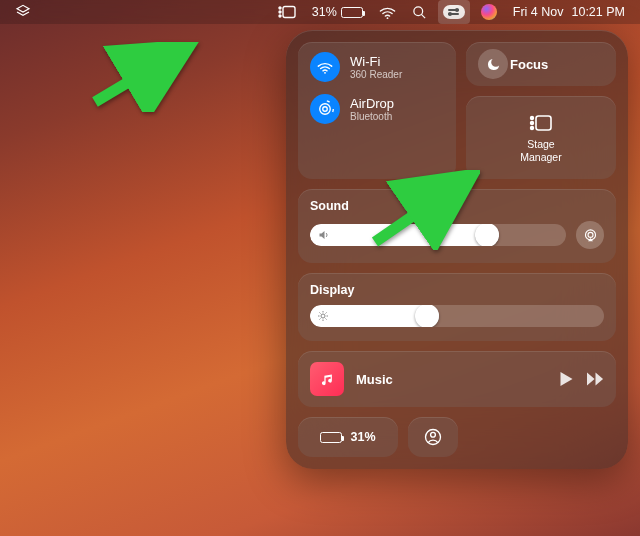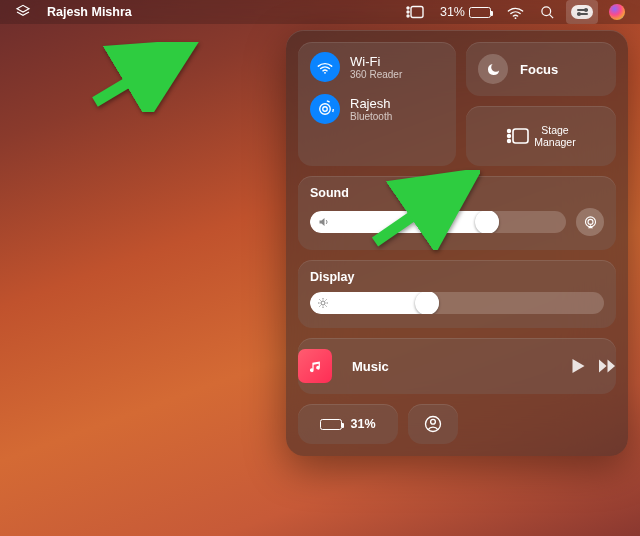--- a/index.html
+++ b/index.html
@@ -15,43 +15,43 @@
   .battery-fill{height:100%;background:#fff;border-radius:1px 0 0 1px}
   .siri{width:16px;height:16px;border-radius:50%;background:radial-gradient(circle at 35% 30%,#8f6bff 0%,#ff4d8f 40%,#ff9c3d 70%,#37d2ff 100%)}
   .cc-pill{width:22px;height:14px;border-radius:7px;background:rgba(255,255,255,.9);display:flex;flex-direction:column;justify-content:center;align-items:center;gap:2px}
   .cc-pill span{width:11px;height:2px;border-radius:1px;background:#555;position:relative}
   .cc-pill span::before{content:"";position:absolute;width:4px;height:4px;border-radius:50%;background:#555;top:-1px}
   .cc-pill span:first-child::before{right:0}
   .cc-pill span:last-child::before{left:0}
   .icon{display:inline-flex;align-items:center;justify-content:center}
   svg{display:block}
   
-  .panel{position:absolute;top:30px;right:12px;width:342px;border-radius:18px;padding:12px;background:rgba(55,40,38,.55);backdrop-filter:blur(30px);box-shadow:0 12px 40px rgba(0,0,0,.4),inset 0 1px 0 rgba(255,255,255,.12);display:flex;flex-direction:column;gap:10px;font-size:12.5px}
+  .panel{position:absolute;top:30px;right:12px;width:342px;border-radius:27px;padding:12px;background:rgba(55,40,38,.55);backdrop-filter:blur(30px);box-shadow:0 12px 40px rgba(0,0,0,.4),inset 0 1px 0 rgba(255,255,255,.12);display:flex;flex-direction:column;gap:10px;font-size:12.5px}
   .row{display:flex;gap:10px}
   .tile{background:rgba(120,100,95,.35);border-radius:14px;box-shadow:inset 0 1px 0 rgba(255,255,255,.1)}
   .conn{flex:1;padding:10px 12px;display:flex;flex-direction:column;gap:12px}
   .conn-item{display:flex;align-items:center;gap:10px}
   .dot{width:30px;height:30px;border-radius:50%;background:#0a84ff;display:flex;align-items:center;justify-content:center}
   .conn-text .t1{font-size:13px;font-weight:500}
   .conn-text .t2{font-size:10px;color:rgba(255,255,255,.7)}
   .right-col{width:150px;display:flex;flex-direction:column;gap:10px}
-  .focus{height:54px;display:flex;align-items:center;gap:12px;padding:0 12px}
+  .focus{height:44px;display:flex;align-items:center;gap:2px;padding:0 12px}
   .focus .circle{width:30px;height:30px;border-radius:50%;background:rgba(255,255,255,.2);display:flex;align-items:center;justify-content:center}
   .grid2{display:flex;gap:10px;flex:1}
-  .small{flex:1;height:60px;display:flex;flex-direction:row;align-items:center;justify-content:center;gap:4px;text-align:center;font-size:10.5px;line-height:1.15;font-weight:500}
+  .small{flex:1;height:83px;display:flex;flex-direction:column;align-items:center;justify-content:center;gap:4px;text-align:center;font-size:10.5px;line-height:1.15;font-weight:500}
   .small .ic{height:22px;display:flex;align-items:center}
   .slider-tile{padding:10px 12px 14px}
   .slider-tile .label{font-size:12.5px;font-weight:600;margin-bottom:8px}
   .slider-row{display:flex;align-items:center;gap:10px}
   .track{flex:1;height:22px;border-radius:11px;background:rgba(255,255,255,.18);position:relative;overflow:hidden}
   .fill{height:100%;background:#fff;border-radius:11px;position:relative}
   .knob{position:absolute;right:0;top:-1px;width:24px;height:24px;border-radius:50%;background:#fff;box-shadow:0 1px 3px rgba(0,0,0,.4)}
   .fill .lead-ic{position:absolute;left:7px;top:50%;transform:translateY(-50%);color:#777}
   .airplay-btn{width:28px;height:28px;border-radius:50%;background:rgba(255,255,255,.22);display:flex;align-items:center;justify-content:center}
-  .music{height:56px;display:flex;align-items:center;gap:20px;padding:0 0}
+  .music{height:56px;display:flex;align-items:center;gap:12px;padding:0 12px}
   .music .art{width:34px;height:34px;border-radius:7px;background:linear-gradient(135deg,#ff5c70,#ff2d55);display:flex;align-items:center;justify-content:center}
   .music .title{font-size:13px;font-weight:600}
   .music .controls{margin-left:auto;display:flex;gap:14px;color:rgba(255,255,255,.85)}
   .bottom-row{display:flex;gap:10px}
   .pill{height:40px;border-radius:14px;display:flex;align-items:center;justify-content:center;gap:8px;padding:0 14px}
   .pill.bat{min-width:100px}
   .pill.user{width:50px}
   
   .arrow{position:absolute;pointer-events:none}
   .arrow svg{filter:drop-shadow(1px 2px 2px rgba(0,0,0,.4))}
@@ -59,21 +59,20 @@
 </head>
 <body>
 
 <div class="menubar">
   <span class="mb-item icon">
     <svg width="16" height="16" viewBox="0 0 24 24" fill="none" stroke="#fff" stroke-width="1.8">
         <path d="M3 7l9 5 9-5-9-5-9 5z"></path>
         <path d="M3 12l9 5 9-5"></path>
       </svg>
   </span>
-  <span class="mb-item" style="font-weight:600">Rajesh Mishra</span>
   <span class="spacer"></span>
   <span class="mb-item icon">
     <svg width="18" height="14" viewBox="0 0 18 14" fill="none" stroke="#fff" stroke-width="1.4">
         <circle cx="2" cy="3" r="1" fill="#fff"></circle>
         <circle cx="2" cy="7" r="1" fill="#fff"></circle>
         <circle cx="2" cy="11" r="1" fill="#fff"></circle>
         <rect x="5" y="1.5" width="12" height="11" rx="2"></rect>
       </svg>
   </span>
   <span class="mb-item battery">
@@ -96,20 +95,24 @@
   </span>
   <span class="mb-item active">
     <span class="cc-pill">
         <span></span>
         <span></span>
       </span>
   </span>
   <span class="mb-item">
       <span class="siri"></span>
     </span>
+  <span class="mb-item" style="gap:8px">
+    <span>Fri 4 Nov</span>
+    <span>10:21 PM</span>
+  </span>
 </div>
 
 <div class="panel">
 
   <div class="row">
     <div class="tile conn">
       <div class="conn-item">
         <span class="dot">
           <svg width="16" height="13" viewBox="0 0 24 18" fill="none" stroke="#fff" stroke-width="2.2" stroke-linecap="round">
               <path d="M2 7a15 15 0 0 1 20 0"></path>
@@ -125,21 +128,21 @@
       </div>
       <div class="conn-item">
         <span class="dot">
           <svg width="18" height="18" viewBox="0 0 24 24" fill="none" stroke="#fff" stroke-width="1.8">
               <circle cx="12" cy="12" r="3"></circle>
               <circle cx="12" cy="12" r="7"></circle>
               <circle cx="12" cy="12" r="11" stroke-dasharray="4 50"></circle>
             </svg>
         </span>
         <span class="conn-text">
-            <div class="t1">Rajesh</div>
+            <div class="t1">AirDrop</div>
             <div class="t2">Bluetooth</div>
           </span>
       </div>
     </div>
 
     <div class="right-col">
       <div class="tile focus">
         <span class="circle">
           <svg width="15" height="15" viewBox="0 0 24 24" fill="#fff">
               <path d="M21 13.5A9 9 0 1 1 10.5 3a7 7 0 0 0 10.5 10.5z"></path>

